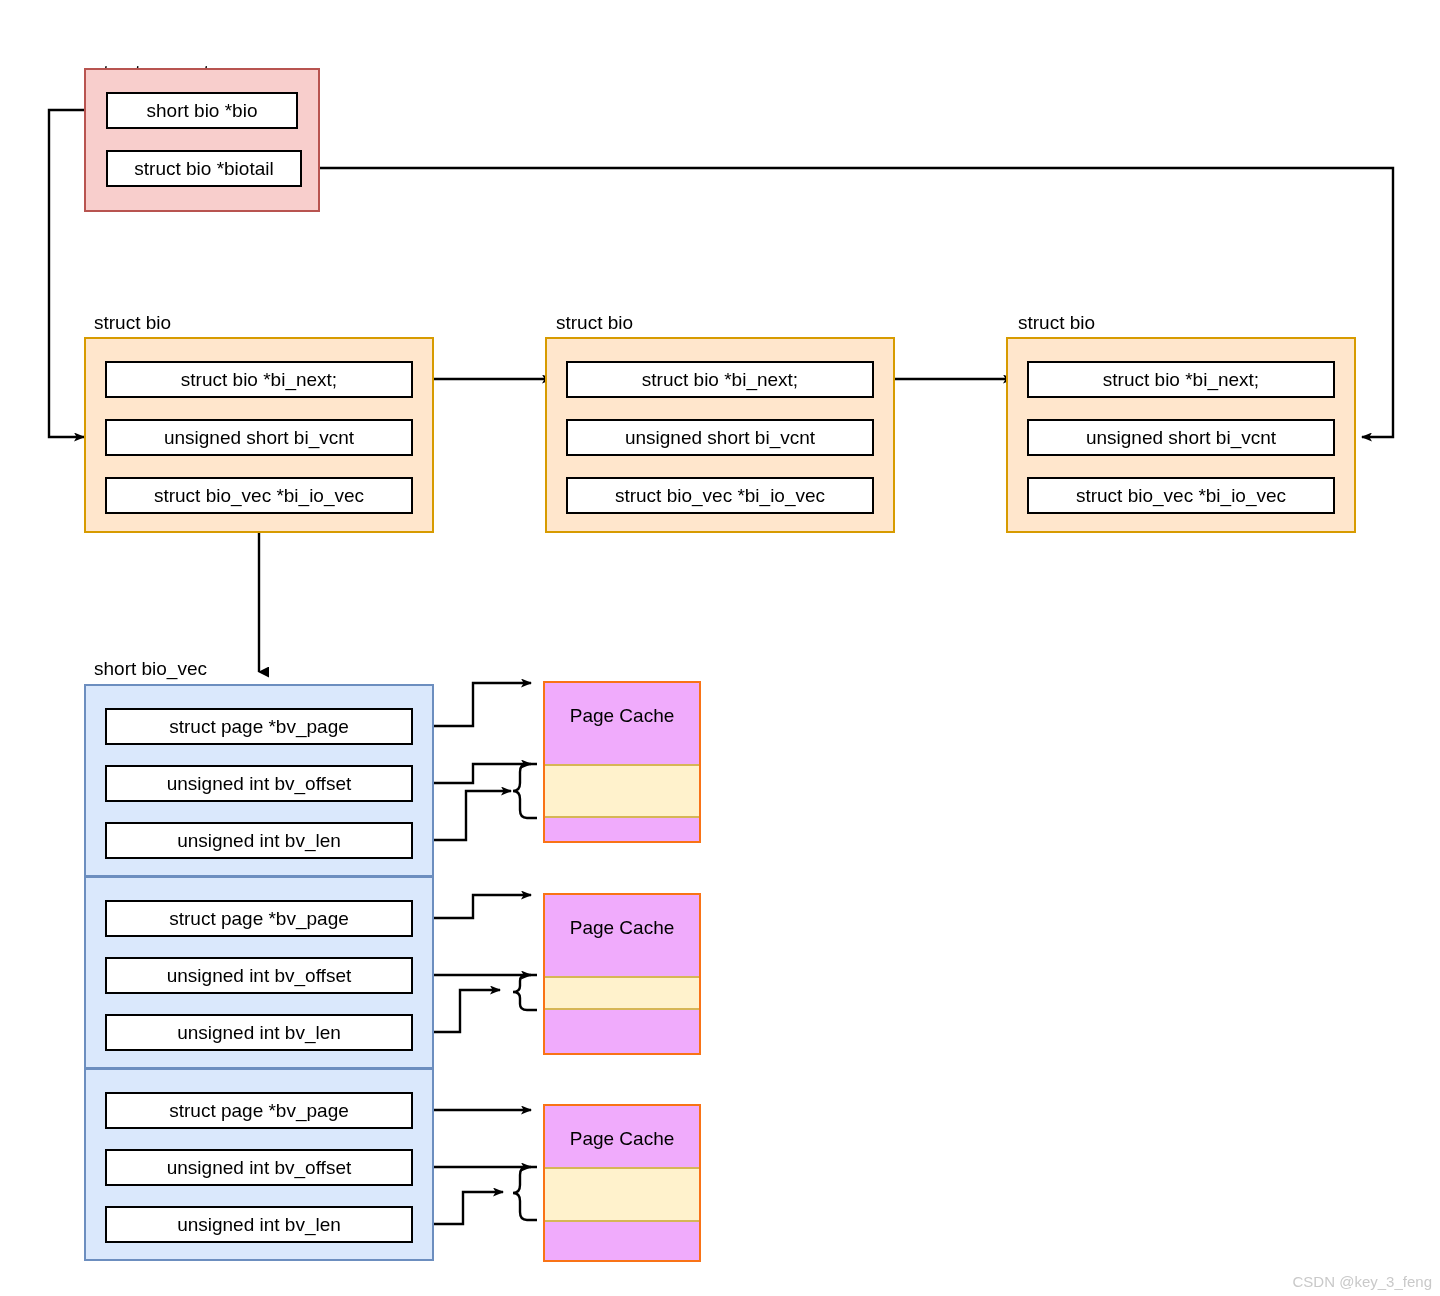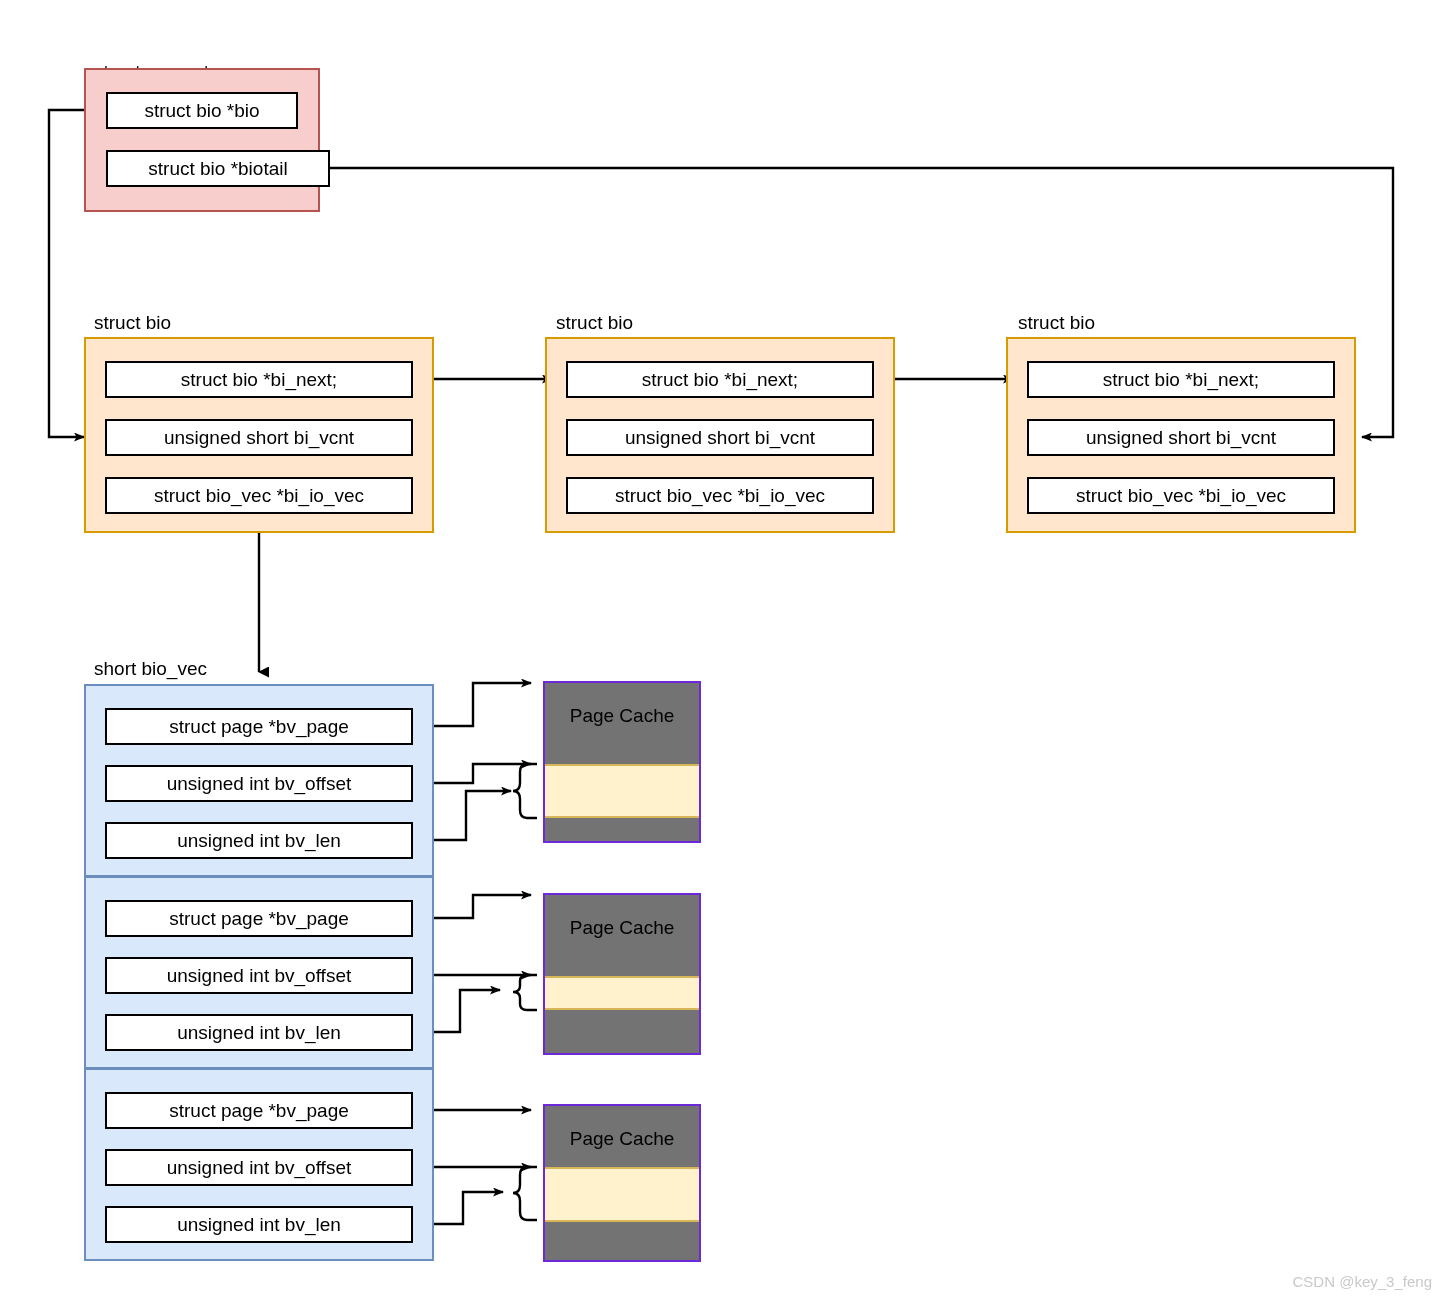--- a/index.html
+++ b/index.html
@@ -26,21 +26,21 @@
   .field{
     position:absolute;box-sizing:border-box;
     background:#ffffff;border:2px solid #000000;
     display:flex;align-items:center;justify-content:center;
     font-size:19px;line-height:20px;white-space:nowrap;color:#000;
   }
 
   
   .pagecache{
     position:absolute;box-sizing:border-box;
-    background:#737373;border:2px solid #6d28d9;
+    background:#f0abfc;border:2px solid #f97316;
   }
   .pc-title{
     position:absolute;left:0;width:100%;text-align:center;
     font-size:19px;line-height:22px;color:#000;
   }
   .pc-band{
     position:absolute;left:0;width:100%;box-sizing:border-box;
     background:#ffe6cc;border-top:2px solid #d6b656;border-bottom:2px solid #d6b656;
     background:#fff2cc;
   }
@@ -95,22 +95,22 @@
       <path d="M413,1110 L531,1110" marker-end="url(#ah)"></path>
       <path d="M413,1167 L531,1167" marker-end="url(#ah)"></path>
       <path d="M413,1224 L463,1224 L463,1192 L503,1192" marker-end="url(#ah)"></path>
       <path d="M537,1167 L527,1167 Q520,1167 520,1175 L520,1185 Q520,1193 513,1193
                Q520,1193 520,1201 L520,1212 Q520,1220 527,1220 L537,1220"></path>
     </g>
   </svg>
 
   <div class="grp-label" style="left:94px;top:48px;margin-top:13px;">struct request</div>
   <div class="struct-box struct-request" style="left:84px;top:68px;width:236px;height:144px;"></div>
-  <div class="field" style="left:106px;top:92px;width:192px;height:37px;">struct bio *bio</div>
-  <div class="field" style="left:106px;top:150px;width:224px;height:37px;">struct bio *biotail</div>
+  <div class="field" style="left:106px;top:92px;width:192px;height:37px;">short bio *bio</div>
+  <div class="field" style="left:106px;top:150px;width:196px;height:37px;">struct bio *biotail</div>
 
   <div class="grp-label" style="left:94px;top:312px;">struct bio</div>
   <div class="struct-box struct-bio" style="left:84px;top:337px;width:350px;height:196px;"></div>
   <div class="field" style="left:105px;top:361px;width:308px;height:37px;">struct bio *bi_next;</div>
   <div class="field" style="left:105px;top:419px;width:308px;height:37px;">unsigned short bi_vcnt</div>
   <div class="field" style="left:105px;top:477px;width:308px;height:37px;">struct bio_vec *bi_io_vec</div>
 
   <div class="grp-label" style="left:556px;top:312px;">struct bio</div>
   <div class="struct-box struct-bio" style="left:545px;top:337px;width:350px;height:196px;"></div>
   <div class="field" style="left:566px;top:361px;width:308px;height:37px;">struct bio *bi_next;</div>

